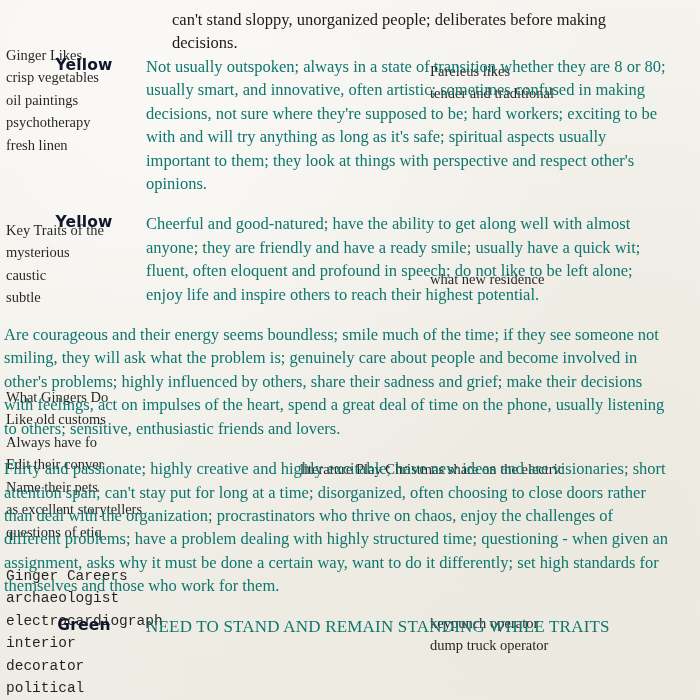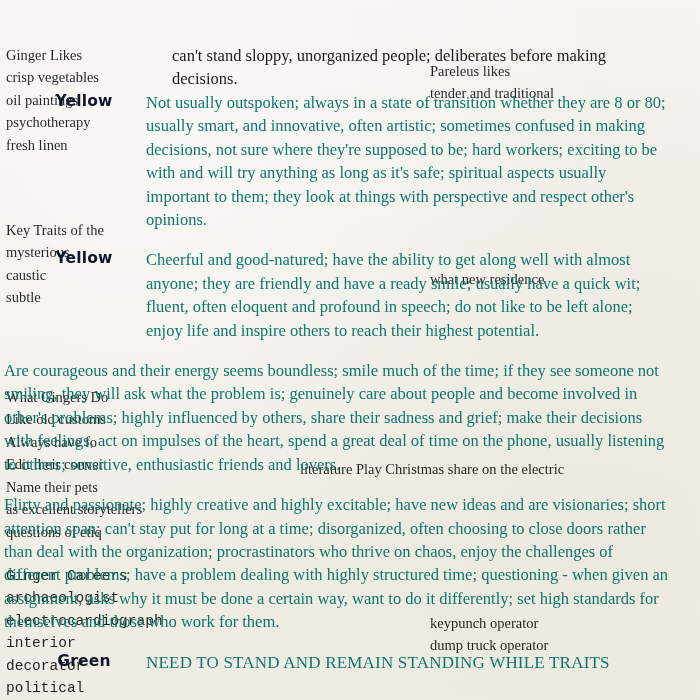--- a/index.html
+++ b/index.html
@@ -45,21 +45,20 @@
     left: auto;
     right: 10px;
     width: 260px;
     text-align: left;
   }
 
   .content {
     position: relative;
     z-index: 2;
     padding: 4px;
-    margin-top: 36px;
   }
 
   .row {
     display: flex;
     align-items: flex-start;
     margin-bottom: 17px;
   }
   .row-label {
     width: 142px;
     flex: 0 0 142px;

